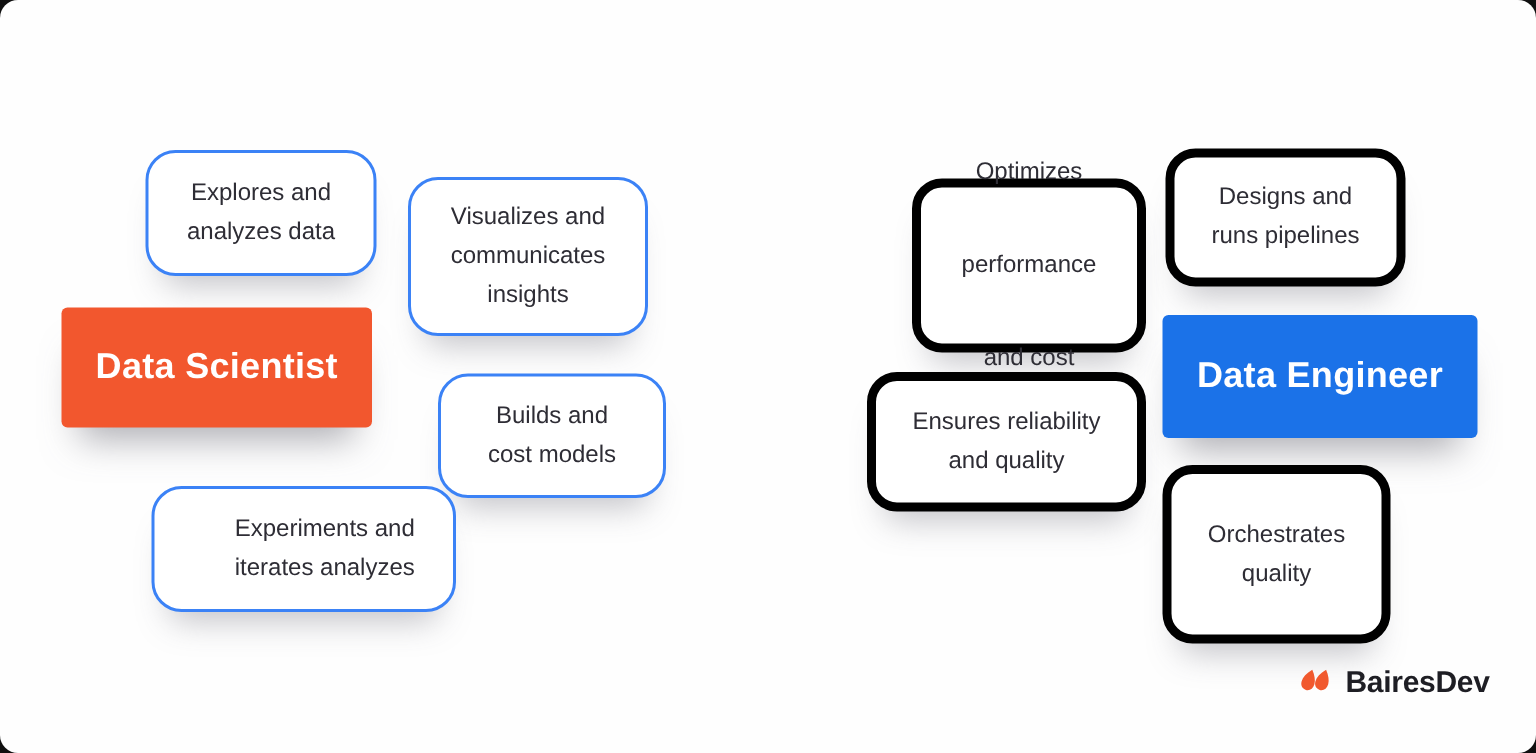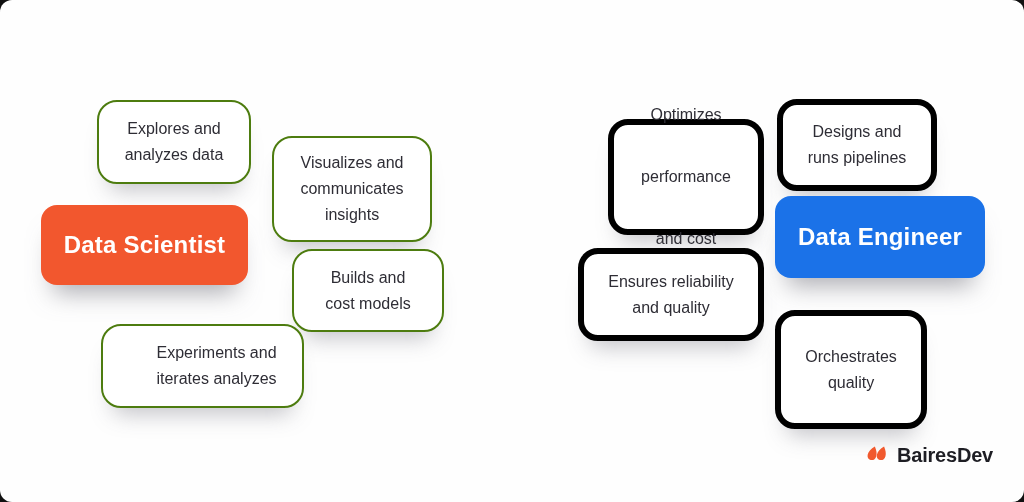--- a/index.html
+++ b/index.html
@@ -24,49 +24,49 @@
     flex-direction: column;
     align-items: center;
     justify-content: center;
     text-align: center;
     color: #2e2d35;
     font-size: 16px;
     line-height: 26px;
     font-weight: 500;
     box-shadow: 0 18px 22px -12px rgba(125,125,135,0.45);
   }
-  .sat-box.orange { border: 2px solid #4d7c0f; }
+  .sat-box.orange { border: 2px solid #3b82f6; }
   .sat-box.blue   { border: 6px solid #000000; }
   .sat-box .line { display: block; }
   .title-card {
     position: absolute;
-    border-radius: 16px;
+    border-radius: 4px;
     display: flex;
     align-items: center;
     justify-content: center;
     color: #ffffff;
     font-size: 24px;
     font-weight: 700;
     letter-spacing: 0.2px;
     box-shadow: 0 20px 24px -12px rgba(110,110,120,0.55);
   }
   .title-card.orange { background: #f2572e; }
   .title-card.blue   { background: #1b72e8; }
 
   
   .box-explores     { left: 97px;  top: 100px; width: 150px; height: 80px; }
-  .box-visualizes   { left: 272px; top: 136px; width: 156px; height: 102px; }
+  .box-visualizes   { left: 272px; top: 118px; width: 156px; height: 102px; }
   .card-scientist   { left: 41px;  top: 205px; width: 207px; height: 80px; }
   .box-builds       { left: 292px; top: 249px; width: 148px; height: 79px; }
   .box-experiments  { left: 101px; top: 324px; width: 171px; height: 80px; padding-left: 28px; }
 
   
   .box-optimizes    { left: 608px; top: 119px; width: 144px; height: 104px; gap: 36px; }
   .box-designs      { left: 777px; top: 99px;  width: 148px; height: 80px; }
-  .card-engineer    { left: 775px; top: 196px; width: 210px; height: 82px; }
+  .card-engineer    { left: 775px; top: 210px; width: 210px; height: 82px; }
   .box-ensures      { left: 578px; top: 248px; width: 174px; height: 81px; }
   .box-orchestrates { left: 775px; top: 310px; width: 140px; height: 107px; }
 
   .logo {
     position: absolute;
     left: 866px;
     top: 443px;
     display: flex;
     align-items: center;
     gap: 5px;

